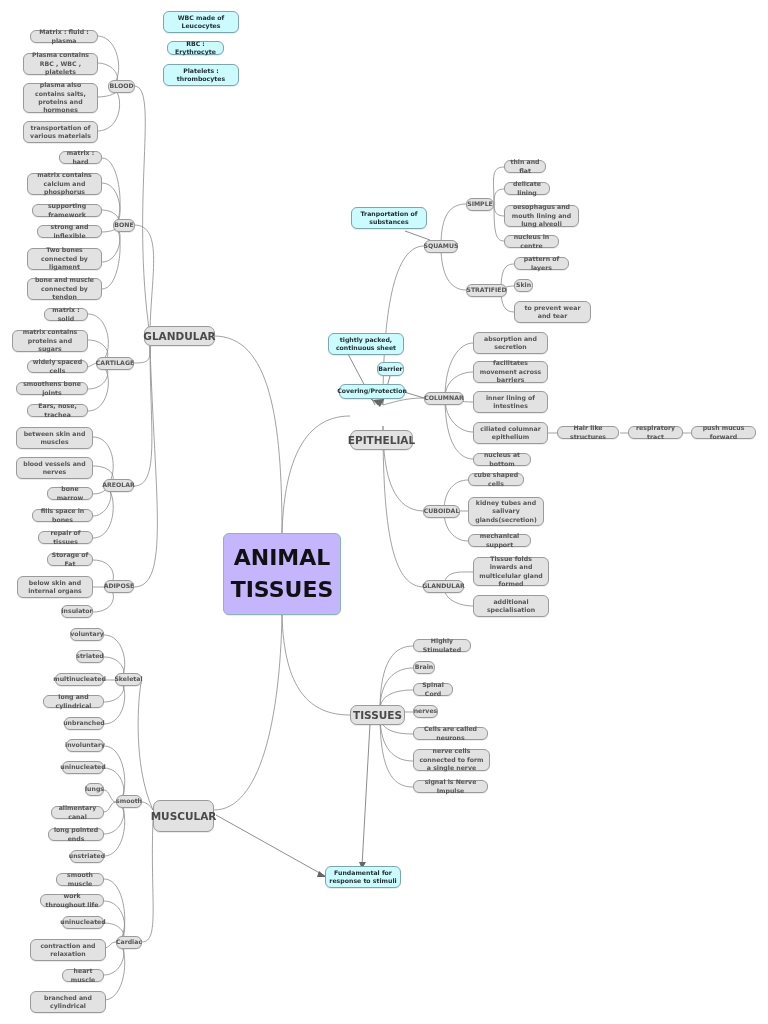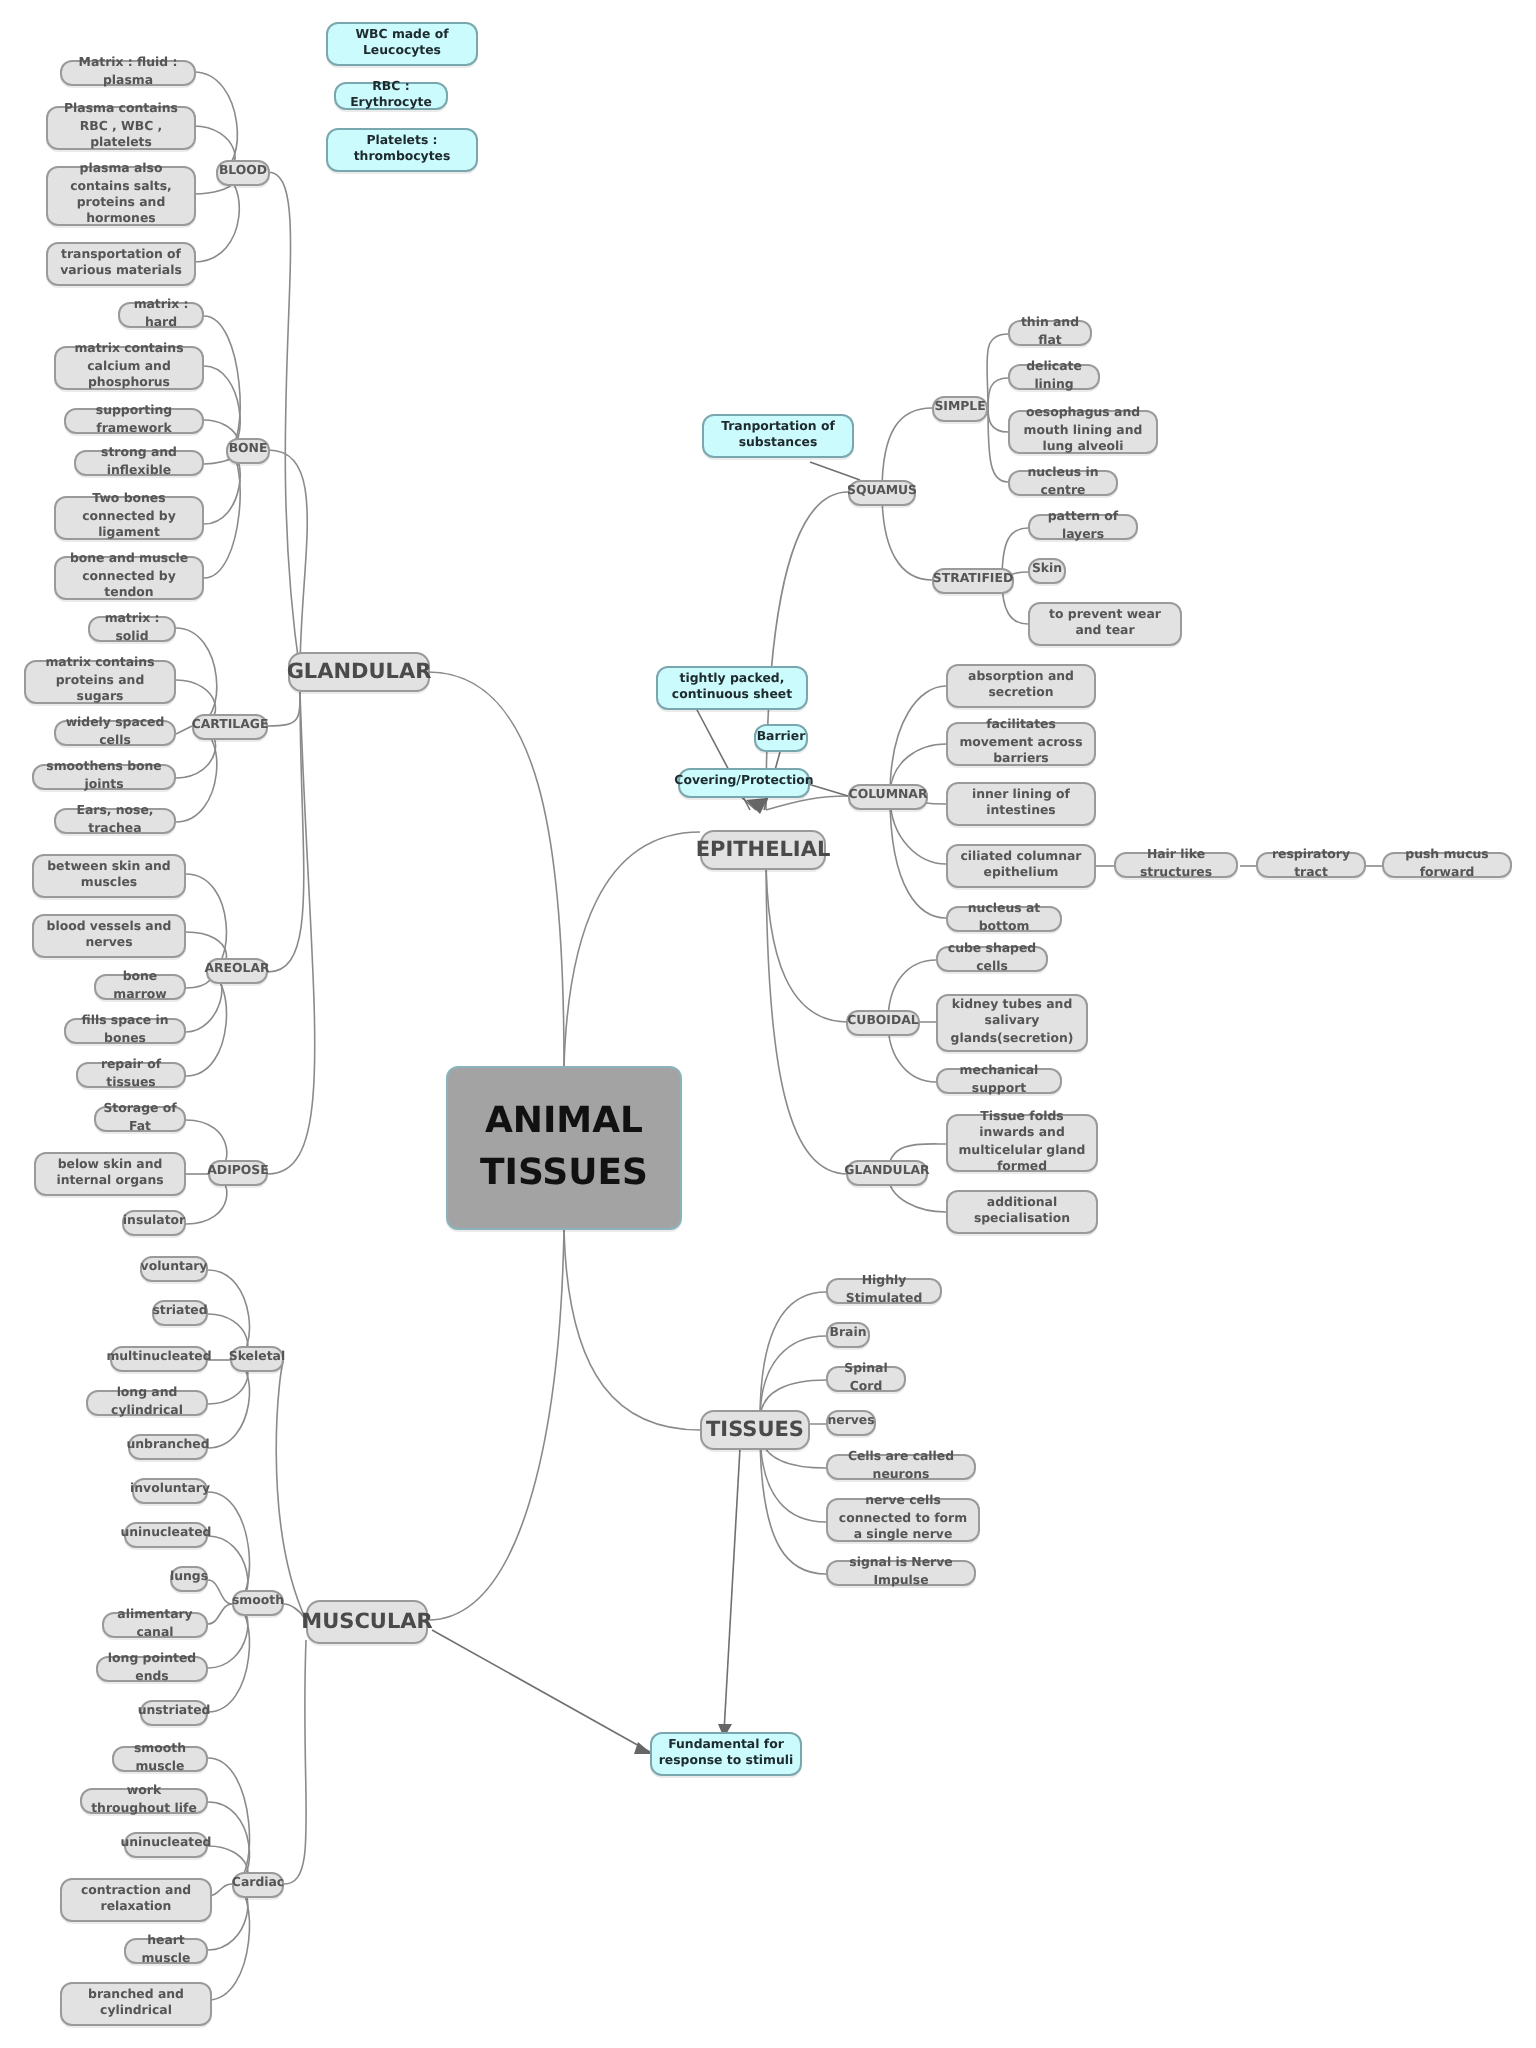--- a/index.html
+++ b/index.html
@@ -6,21 +6,21 @@
   body { width: 768px; height: 1024px; background: #ffffff; position: relative; overflow: hidden;
          font-family: "DejaVu Sans", "Liberation Sans", sans-serif; }
   #links { position: absolute; left: 0; top: 0; width: 768px; height: 1024px; z-index: 0; }
   .node { position: absolute; box-sizing: border-box; display: flex; align-items: center; justify-content: center;
           text-align: center; background: #e2e2e2; border: 1px solid #9a9a9a; border-radius: 6px;
           color: #555555; font-size: 6.2px; font-weight: bold; line-height: 1.35; padding: 1px 3px; z-index: 1;
           box-shadow: 0 1px 0 rgba(0,0,0,0.08); }
   .node.cyan { background: #ccfbfd; border-color: #7aa6ad; color: #1d2a2e; }
   .node.main { font-size: 10.5px; color: #4a4a4a; border-radius: 7px; }
   .node.sub { font-size: 6.2px; }
-  .node.root { background: #a3a3a3; border: 1px solid #8bb4ba; color: #111; font-size: 18px; line-height: 1.45;
+  .node.root { background: #c4b5fd; border: 1px solid #8bb4ba; color: #111; font-size: 22px; line-height: 1.45;
                border-radius: 6px; font-weight: bold; }
 </style>
 </head>
 <body>
 
 <svg id="links" viewBox="0 0 768 1024" fill="none" stroke="#8a8a8a" stroke-width="0.8">
 
   <path d="M282,533 C282,420 270,336 214,336"></path>
   <path d="M282,533 C284,470 300,416 350,416"></path>
   <path d="M282,615 C284,690 310,715 350,715"></path>
@@ -132,23 +132,23 @@
 <div class="node cyan" style="left:163px;top:11px;width:76px;height:22px;">WBC made of Leucocytes</div>
 <div class="node cyan" style="left:167px;top:41px;width:57px;height:14px;">RBC : Erythrocyte</div>
 <div class="node cyan" style="left:163px;top:64px;width:76px;height:22px;">Platelets : thrombocytes</div>
 <div class="node cyan" style="left:351px;top:207px;width:76px;height:22px;">Tranportation of substances</div>
 <div class="node cyan" style="left:328px;top:333px;width:76px;height:22px;">tightly packed, continuous sheet</div>
 <div class="node cyan" style="left:377px;top:362px;width:27px;height:14px;">Barrier</div>
 <div class="node cyan" style="left:339px;top:384px;width:66px;height:15px;">Covering/Protection</div>
 <div class="node cyan" style="left:325px;top:866px;width:76px;height:22px;">Fundamental for response to stimuli</div>
 
 <div class="node main" style="left:144px;top:326px;width:71px;height:20px;">GLANDULAR</div>
-<div class="node main" style="left:350px;top:415px;width:63px;height:20px;">EPITHELIAL</div>
+<div class="node main" style="left:350px;top:430px;width:63px;height:20px;">EPITHELIAL</div>
 <div class="node main" style="left:350px;top:705px;width:55px;height:20px;">TISSUES</div>
-<div class="node main" style="left:153px;top:800px;width:61px;height:22px;">MUSCULAR</div>
+<div class="node main" style="left:153px;top:800px;width:61px;height:32px;">MUSCULAR</div>
 
 <div class="node sub" style="left:108px;top:80px;width:27px;height:13px;">BLOOD</div>
 <div class="node" style="left:30px;top:30px;width:68px;height:13px;">Matrix : fluid : plasma</div>
 <div class="node" style="left:23px;top:53px;width:75px;height:22px;">Plasma contains RBC , WBC , platelets</div>
 <div class="node" style="left:23px;top:83px;width:75px;height:30px;">plasma also contains salts, proteins and hormones</div>
 <div class="node" style="left:23px;top:121px;width:75px;height:22px;">transportation of various materials</div>
 
 <div class="node sub" style="left:113px;top:219px;width:22px;height:13px;">BONE</div>
 <div class="node" style="left:59px;top:151px;width:43px;height:13px;">matrix : hard</div>
 <div class="node" style="left:27px;top:173px;width:75px;height:22px;">matrix contains calcium and phosphorus</div>

